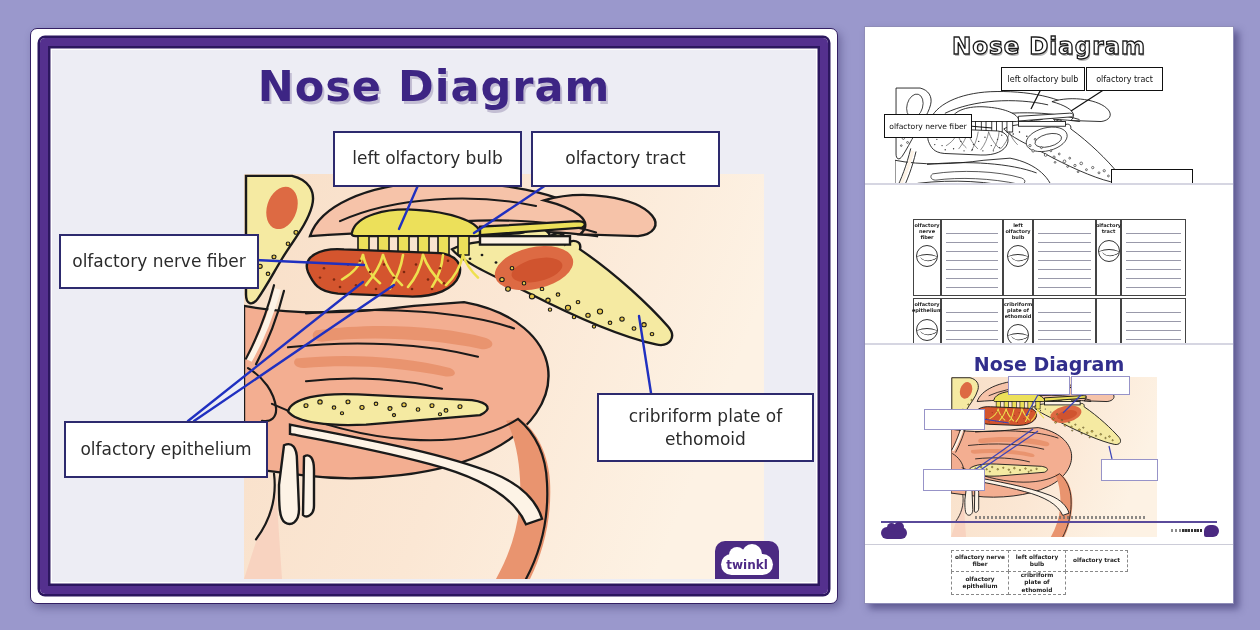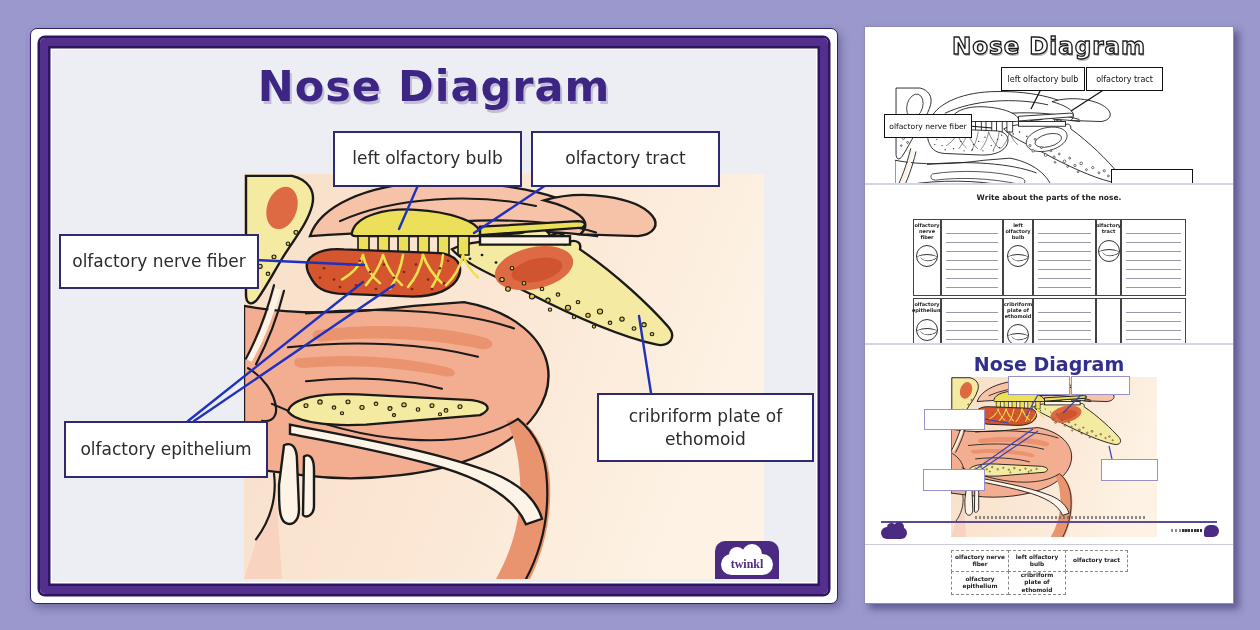--- a/index.html
+++ b/index.html
@@ -17,21 +17,21 @@
     text-shadow:2px 3px 0 rgba(44,22,96,.22);}
   .art-slot{position:absolute;overflow:hidden;}
   .art-slot svg{width:100%;height:100%;display:block;}
   #main-slot{left:213px;top:145px;width:520px;height:405px;z-index:1;}
   .leaders{position:absolute;left:0;top:0;width:806px;height:574px;z-index:2;pointer-events:none;}
   .lbl{position:absolute;z-index:3;background:#fff;border:2.5px solid #2d2a6e;
        display:flex;align-items:center;justify-content:center;text-align:center;
        color:#2b2b2b;font-size:17px;line-height:1.25;white-space:nowrap;}
   .lbl.wrap{white-space:normal;line-height:1.3;}
   .logo-plate{position:absolute;right:58px;bottom:24px;width:64px;height:38px;z-index:3;
-     background:#4b2a82;border-radius:10px 10px 0 0;display:flex;align-items:flex-end;justify-content:center;padding-bottom:4px;box-sizing:border-box;font-family:Liberation Serif, serif;}
+     background:#4b2a82;border-radius:10px 10px 0 0;display:flex;align-items:flex-end;justify-content:center;padding-bottom:4px;box-sizing:border-box;}
   .cloud{position:relative;width:52px;height:21px;background:#fff;border-radius:11px;
      display:flex;align-items:center;justify-content:center;}
   .cloud::before{content:"";position:absolute;top:-7px;left:8px;width:16px;height:16px;background:#fff;border-radius:50%;}
   .cloud::after{content:"";position:absolute;top:-10px;left:21px;width:20px;height:20px;background:#fff;border-radius:50%;}
   .cloud span{position:relative;z-index:1;font-weight:bold;color:#4f2b87;font-size:12px;}
 
   
   .f-bgrect{}
   .f-pink{fill:#f6c3a9;} .f-salmon{fill:#f3ae91;} .f-salmon2{fill:#e9946f;stroke:none;}
   .f-yellow{fill:#f5eaa2;} .f-red{fill:#d4552e;} .f-redsoft{fill:#dd6a43;stroke:none;}
@@ -425,21 +425,20 @@
       <div class="slbl" style="left:221px;top:40px;width:75px;height:22px;">
           <span>olfactory tract</span>
         </div>
       <div class="slbl" style="left:19px;top:87px;width:86px;height:22px;font-size:7.6px;">
           <span>olfactory nerve fiber</span>
         </div>
       <div class="slbl" style="left:246px;top:142px;width:80px;height:20px;"></div>
     </div>
 
     <div class="psec" id="sec2">
-      <div class="ws-heading">Write about the parts of the nose.</div>
 
       <div class="cell cell-label" style="left:48px;top:34px;width:28px;height:77px;">
         <span>olfactory nerve fiber</span>
           <span class="thumb"></span>
       </div>
       <div class="cell" style="left:76px;top:34px;width:62px;height:77px;">
           <span class="rules"></span>
         </div>
       <div class="cell cell-label" style="left:138px;top:34px;width:30px;height:77px;">
         <span>left olfactory bulb</span>

